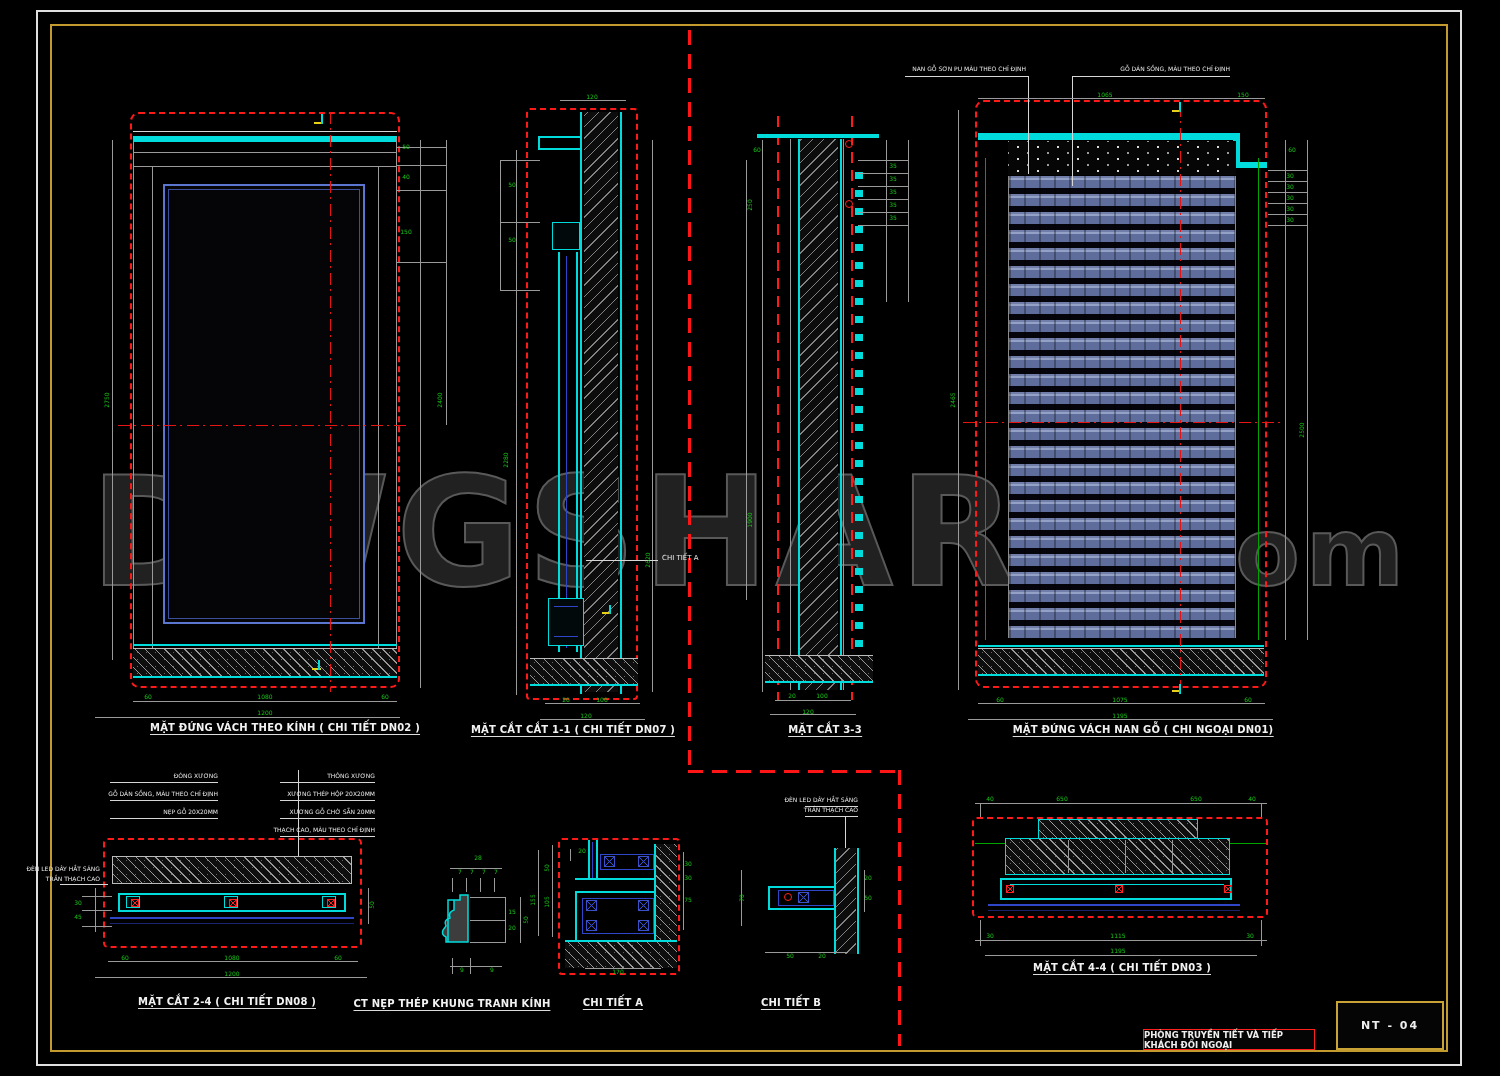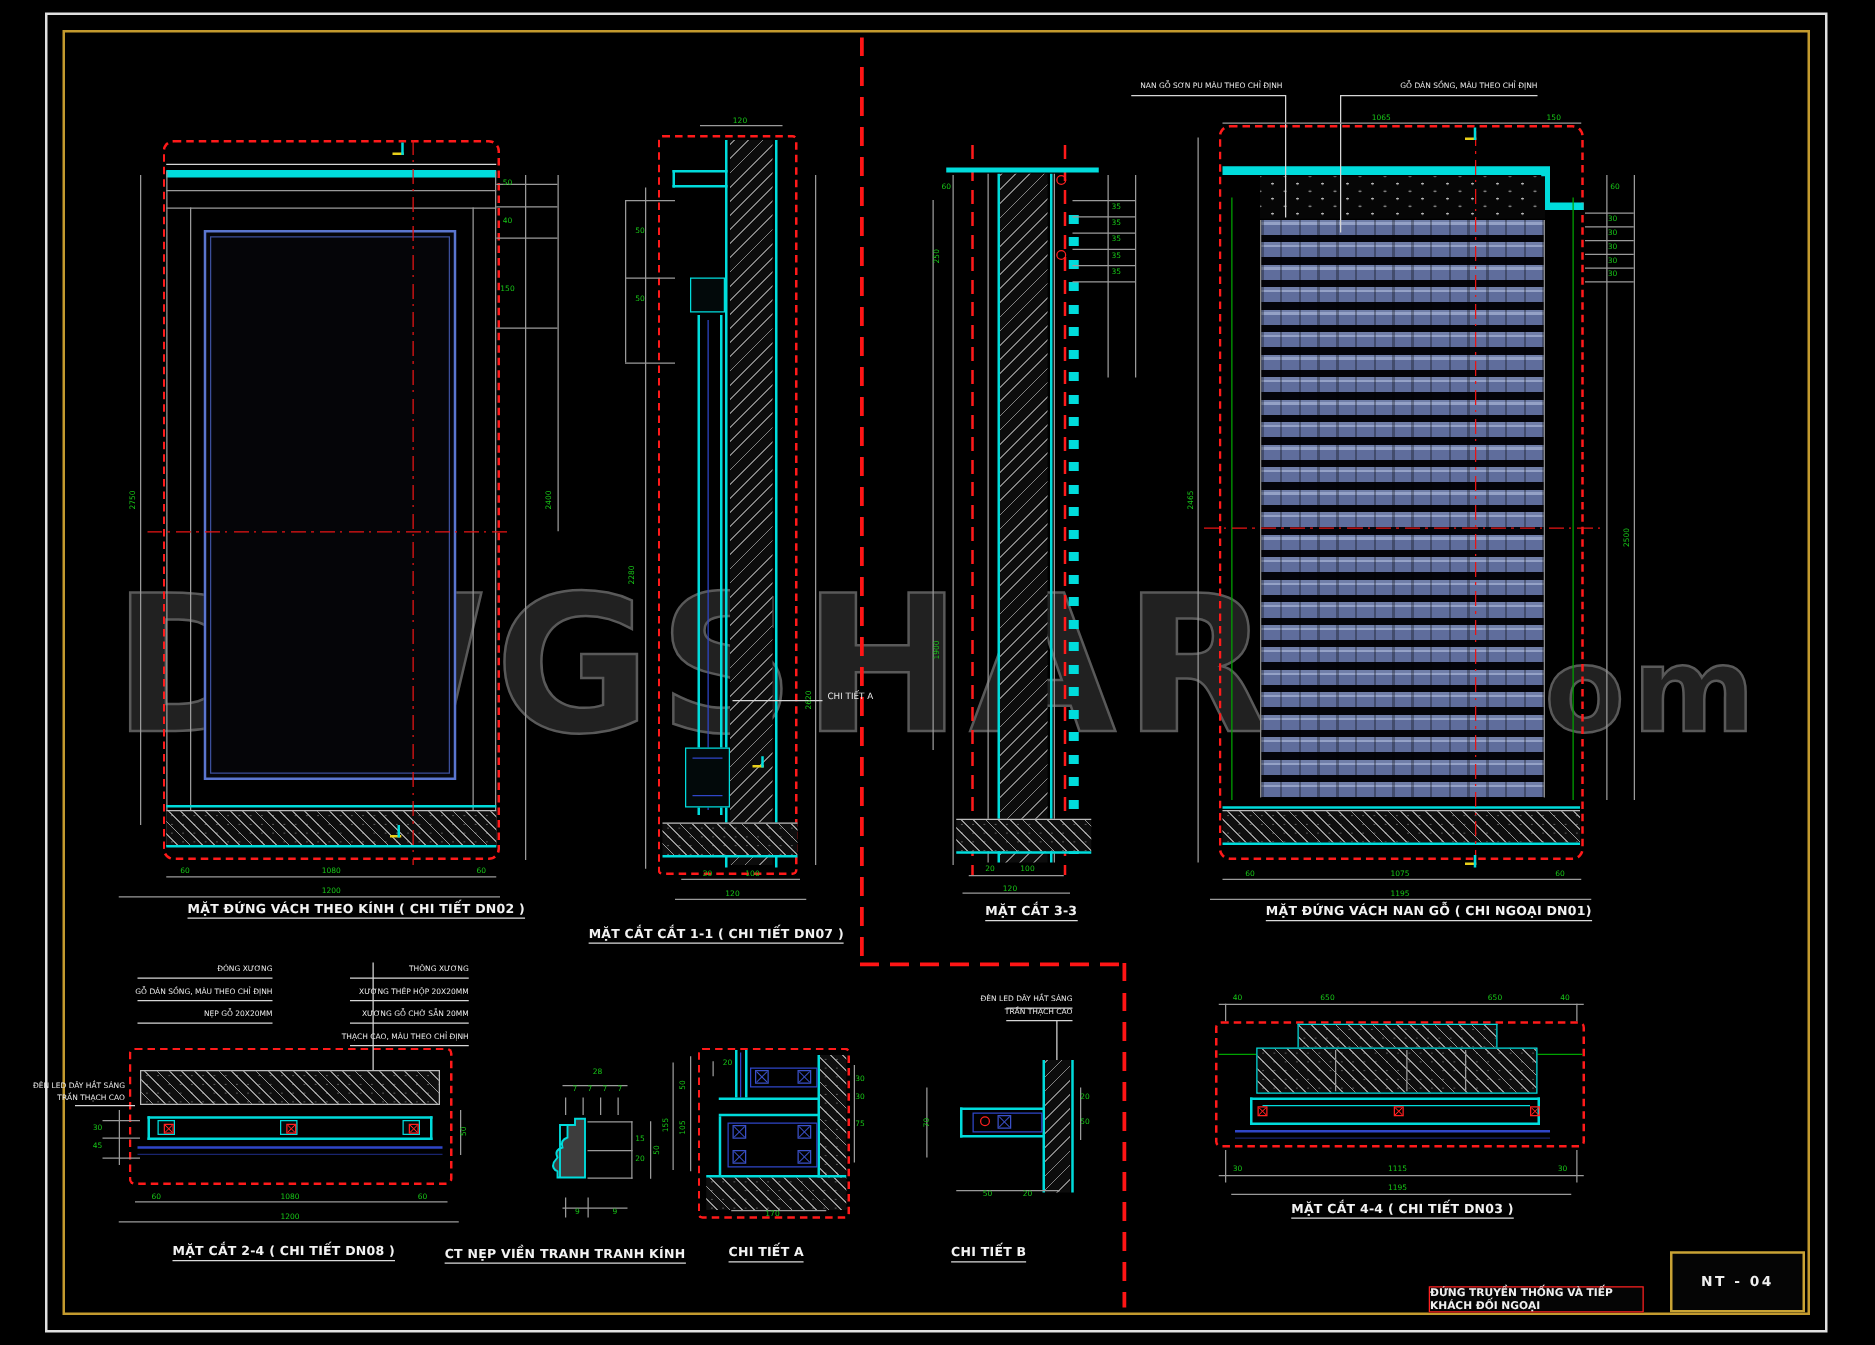--- a/index.html
+++ b/index.html
@@ -346,31 +346,31 @@
   <div class="mky" style="left:312px;top:668px;width:9px;height:2px;z-index:20;"></div>
   <div class="mkc" style="left:318px;top:660px;width:2px;height:10px;z-index:20;"></div>
   <div class="mky" style="left:1172px;top:110px;width:9px;height:2px;z-index:20;"></div>
   <div class="mkc" style="left:1179px;top:102px;width:2px;height:10px;z-index:20;"></div>
   <div class="mky" style="left:1172px;top:690px;width:9px;height:2px;z-index:20;"></div>
   <div class="mkc" style="left:1179px;top:684px;width:2px;height:10px;z-index:20;"></div>
   <div class="mky" style="left:602px;top:612px;width:9px;height:2px;z-index:20;"></div>
   <div class="mkc" style="left:609px;top:605px;width:2px;height:9px;z-index:20;"></div>
 
   <span class="title" style="left:285px;top:722px;">MẶT ĐỨNG VÁCH THEO KÍNH ( CHI TIẾT DN02 )</span>
-  <span class="title" style="left:573px;top:724px;margin-top:18px;">MẶT CẮT CẮT 1-1 ( CHI TIẾT DN07 )</span>
+  <span class="title" style="left:573px;top:724px;">MẶT CẮT CẮT 1-1 ( CHI TIẾT DN07 )</span>
   <span class="title" style="left:825px;top:724px;">MẶT CẮT 3-3</span>
   <span class="title" style="left:1143px;top:724px;">MẶT ĐỨNG VÁCH NAN GỖ ( CHI NGOẠI DN01)</span>
   <span class="title" style="left:227px;top:996px;">MẶT CẮT 2-4 ( CHI TIẾT DN08 )</span>
-  <span class="title" style="left:452px;top:998px;">CT NẸP VIỀN TRANH TRANH KÍNH</span>
+  <span class="title" style="left:452px;top:998px;">CT NẸP THÉP KHUNG TRANH KÍNH</span>
   <span class="title" style="left:613px;top:997px;">CHI TIẾT A</span>
   <span class="title" style="left:791px;top:997px;">CHI TIẾT B</span>
   <span class="title" style="left:1122px;top:962px;">MẶT CẮT 4-4 ( CHI TIẾT DN03 )</span>
 
   <div class="tbbox" style="left:1143px;top:1029px;width:172px;height:21px;border:1.5px solid #ff2020;font-size:8.5px;">
-    <span>ĐỨNG TRUYỀN THỐNG VÀ TIẾP KHÁCH ĐỐI NGOẠI</span>
+    <span>PHÒNG TRUYỀN TIẾT VÀ TIẾP KHÁCH ĐỐI NGOẠI</span>
   </div>
   <div class="tbbox" style="left:1336px;top:1001px;width:108px;height:49px;border:2px solid #c9a335;font-size:11px;letter-spacing:2px;">
     <span>NT - 04</span>
   </div>
 
   <div id="labels">
       <span class="lbl" style="left: 148px; top: 697px; transform: translate(-50%, -50%);">60</span>
       <span class="lbl" style="left: 265px; top: 697px; transform: translate(-50%, -50%);">1080</span>
       <span class="lbl" style="left: 385px; top: 697px; transform: translate(-50%, -50%);">60</span>
       <span class="lbl" style="left: 265px; top: 713px; transform: translate(-50%, -50%);">1200</span>

